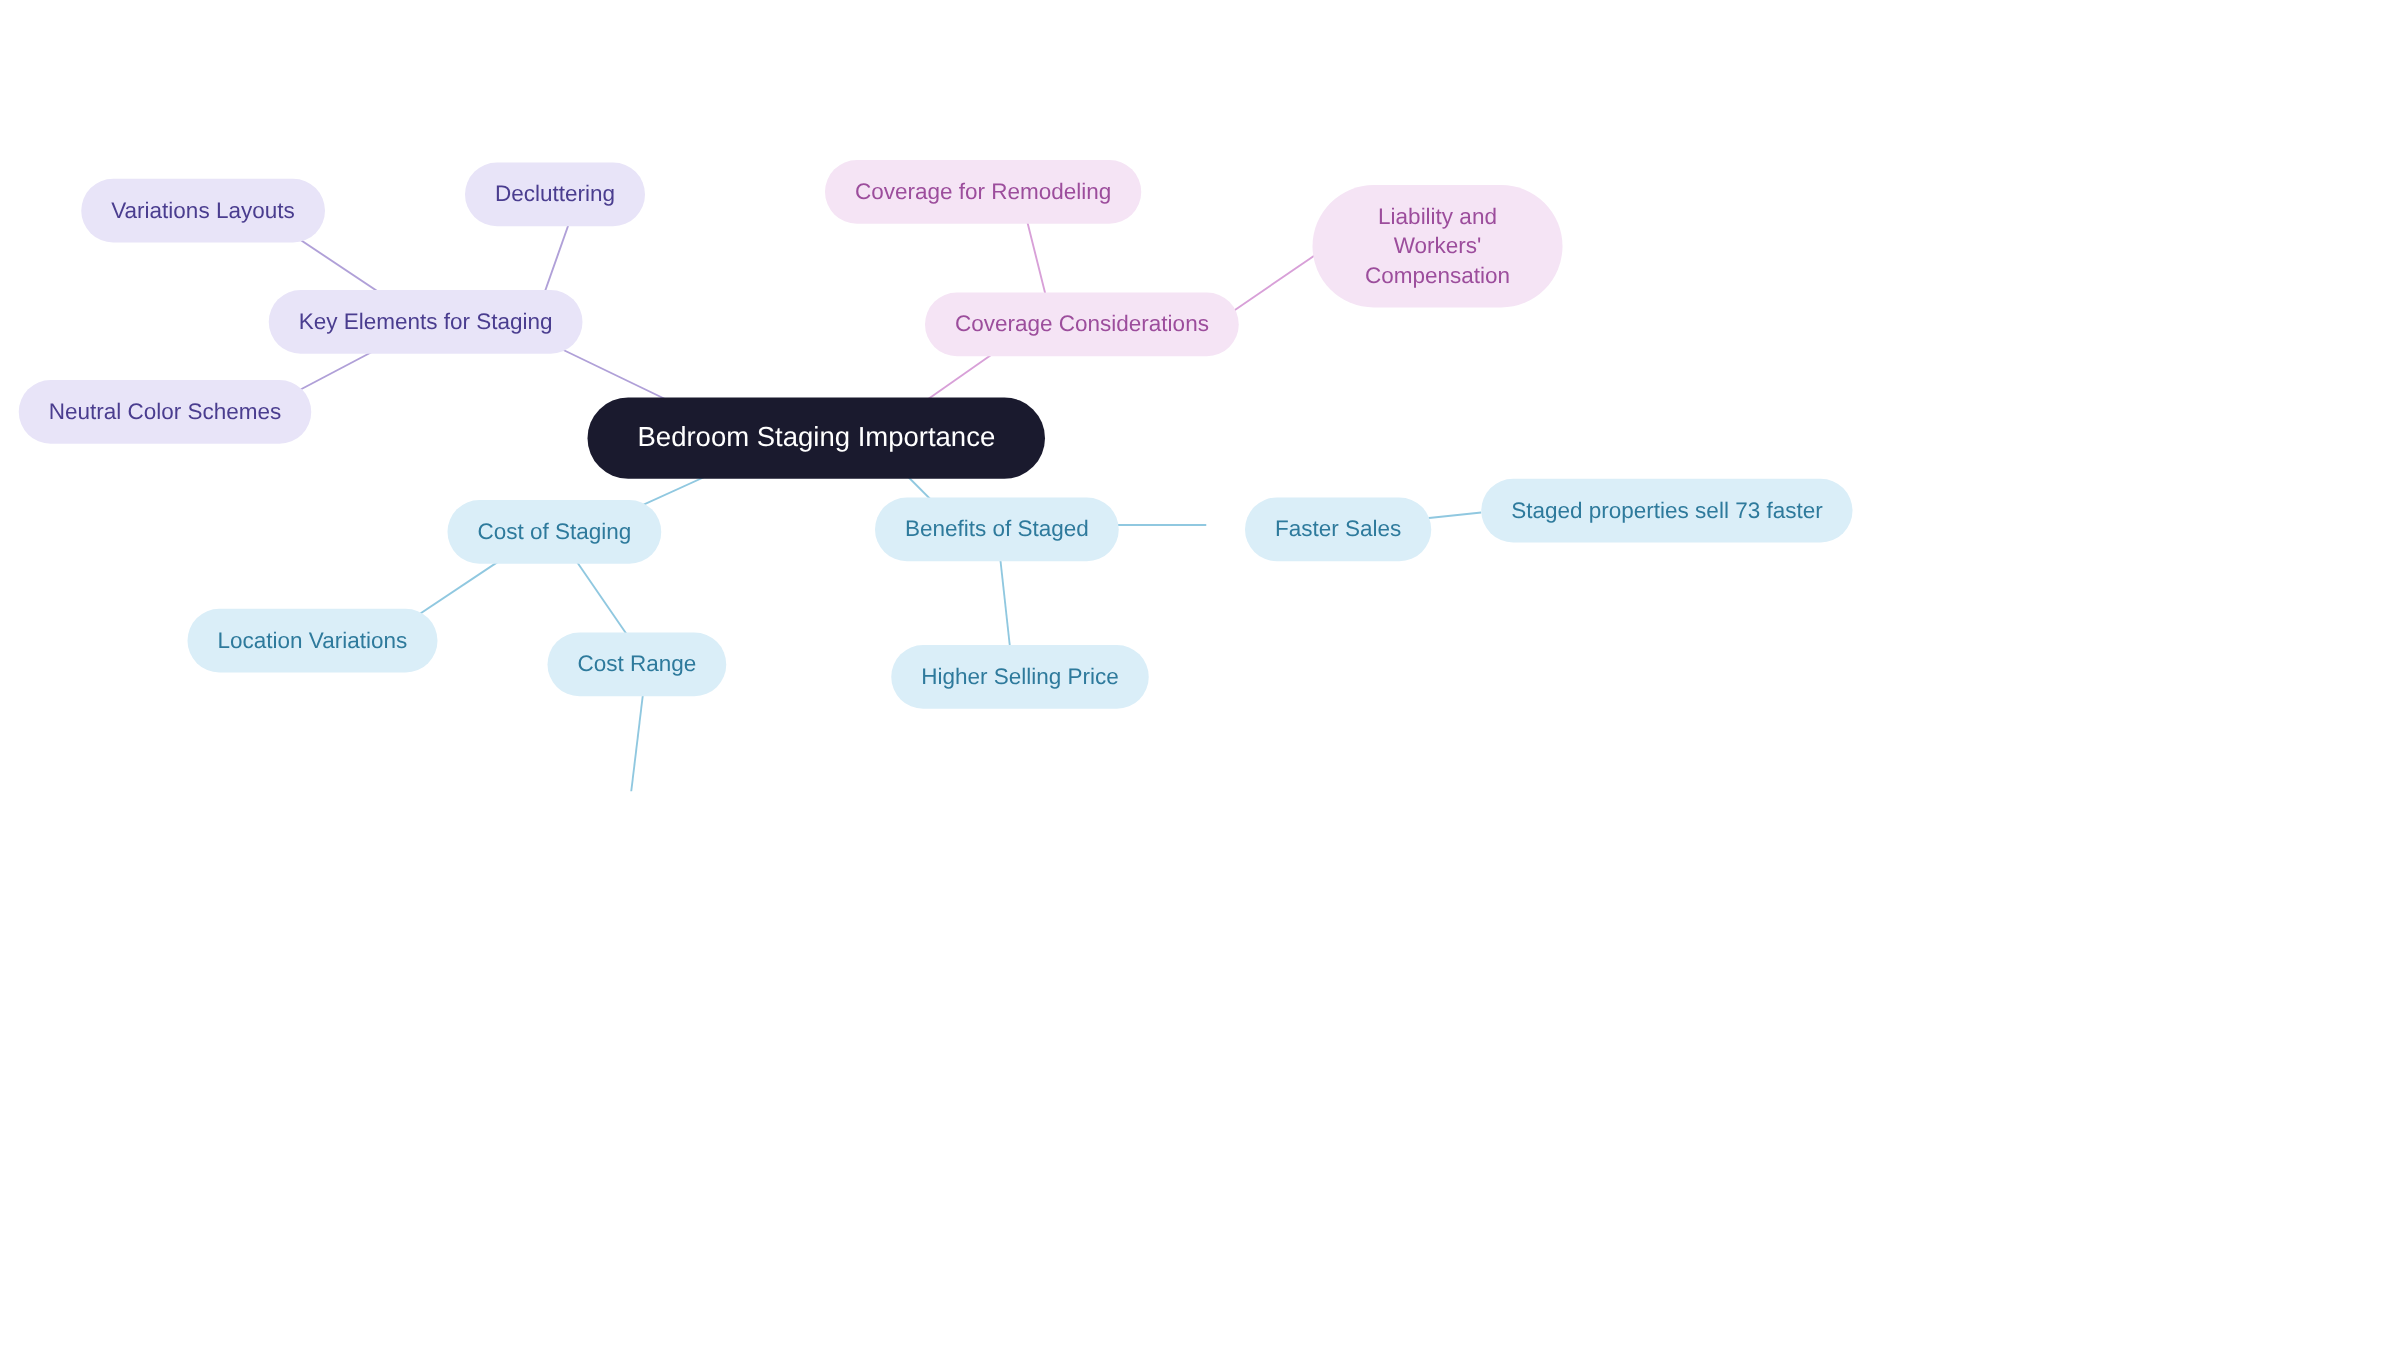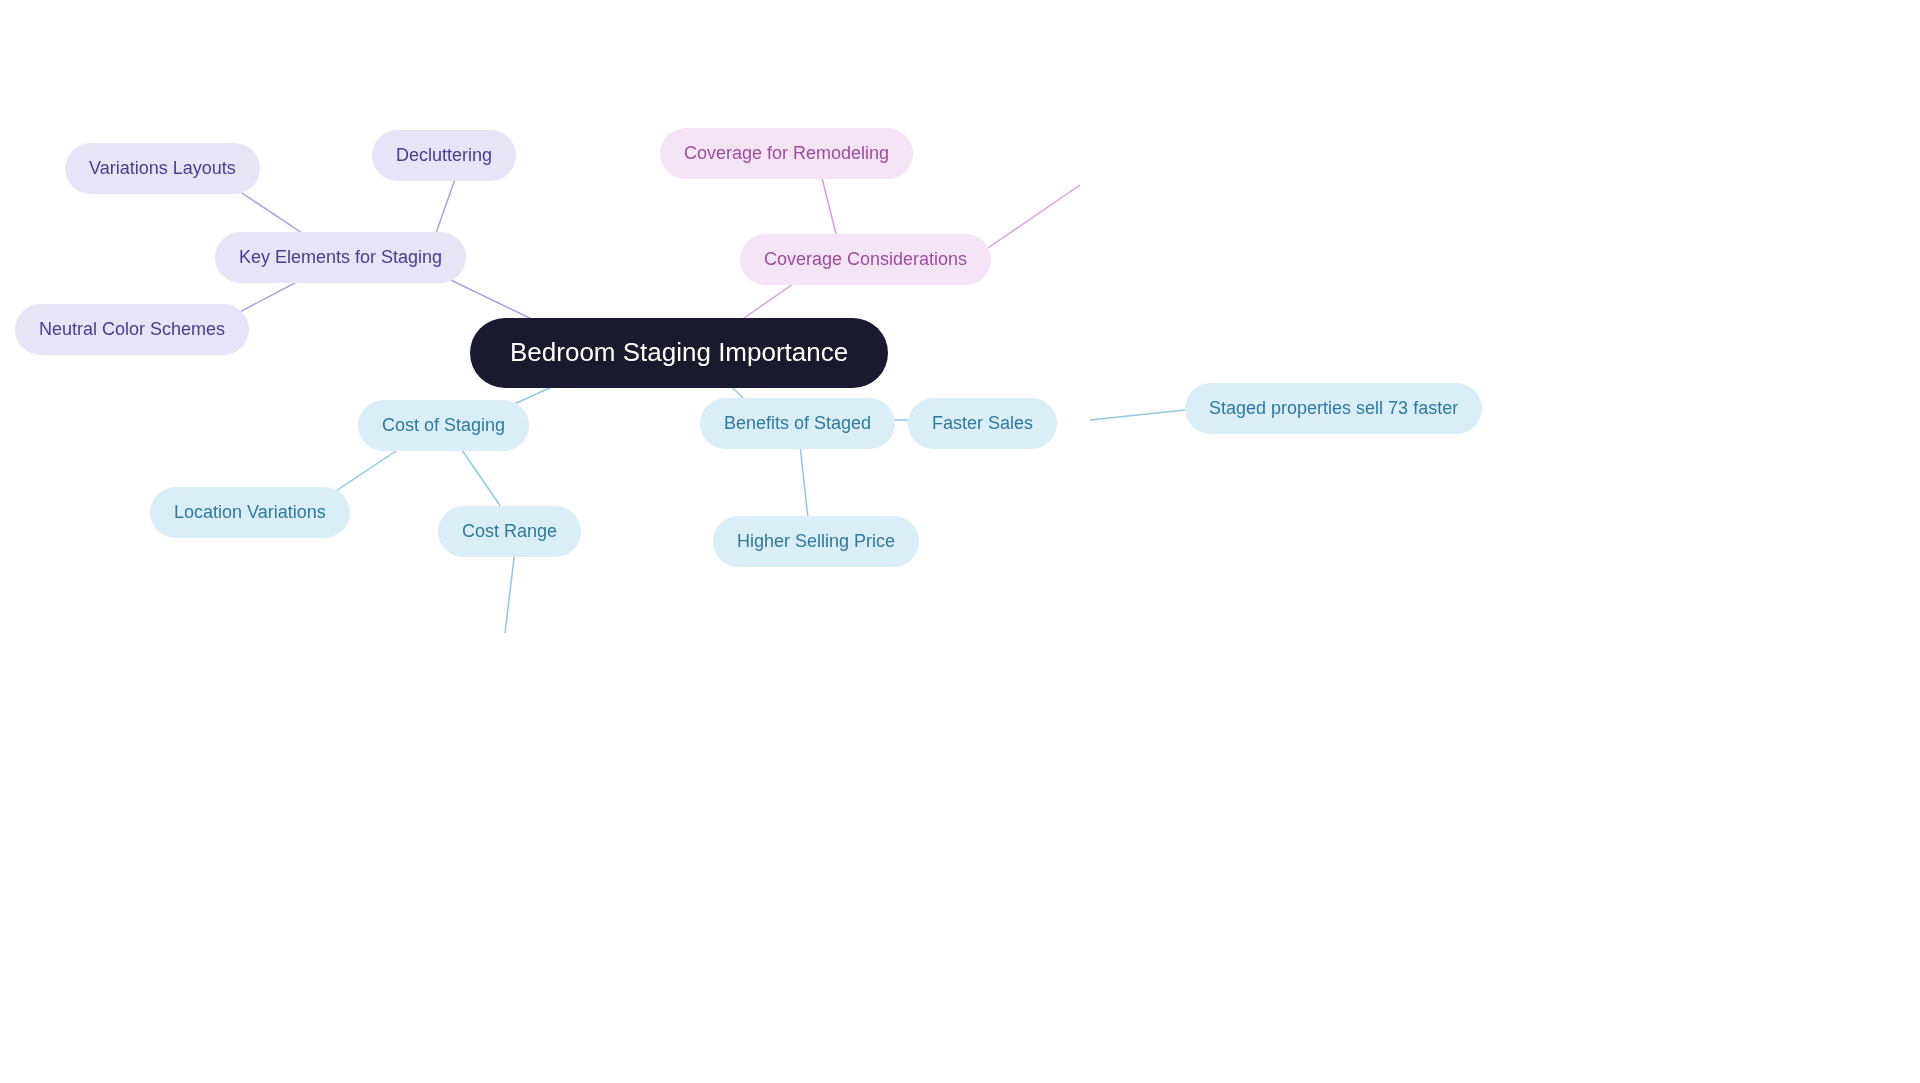--- a/index.html
+++ b/index.html
@@ -31,21 +31,21 @@
       justify-content: center;
       text-align: center;
       font-size: 18px;
       line-height: 1.3;
       padding: 14px 24px;
       white-space: nowrap;
     }
     .node-center {
       background: #1a1a2e;
       color: #ffffff;
-      font-size: 26px;
+      font-size: 22px;
       font-weight: 500;
       padding: 18px 40px;
       border-radius: 50px;
     }
     .node-purple {
       background: #e8e4f8;
       color: #4a3d8f;
       border: none;
     }
     .node-pink {
@@ -107,29 +107,30 @@
   <div class="node node-purple" style="left: 65px; top: 143px;">Variations Layouts</div>
 
   <div class="node node-purple" style="left: 372px; top: 130px;">Decluttering</div>
 
   <div class="node node-purple" style="left: 15px; top: 304px;">Neutral Color Schemes</div>
 
   <div class="node node-pink" style="left: 740px; top: 234px;">Coverage Considerations</div>
 
   <div class="node node-pink" style="left: 660px; top: 128px;">Coverage for Remodeling</div>
 
+  <div class="node node-pink node-wrap" style="left: 1050px; top: 148px; white-space: normal; max-width: 200px; text-align: center;">Liability and Workers' Compensation</div>
 
   <div class="node node-blue" style="left: 358px; top: 400px;">Cost of Staging</div>
 
   <div class="node node-blue" style="left: 150px; top: 487px;">Location Variations</div>
 
   <div class="node node-blue" style="left: 438px; top: 506px;">Cost Range</div>
 
 
   <div class="node node-blue" style="left: 700px; top: 398px;">Benefits of Staged</div>
 
-  <div class="node node-blue" style="left: 908px; top: 398px; text-align: center;">Faster Sales</div>
+  <div class="node node-blue" style="left: 996px; top: 398px; text-align: center;">Faster Sales</div>
 
   <div class="node node-blue" style="left: 1185px; top: 383px;">Staged properties sell 73 faster</div>
 
   <div class="node node-blue" style="left: 713px; top: 516px;">Higher Selling Price</div>
 
 </div>
 
 </body></html>

